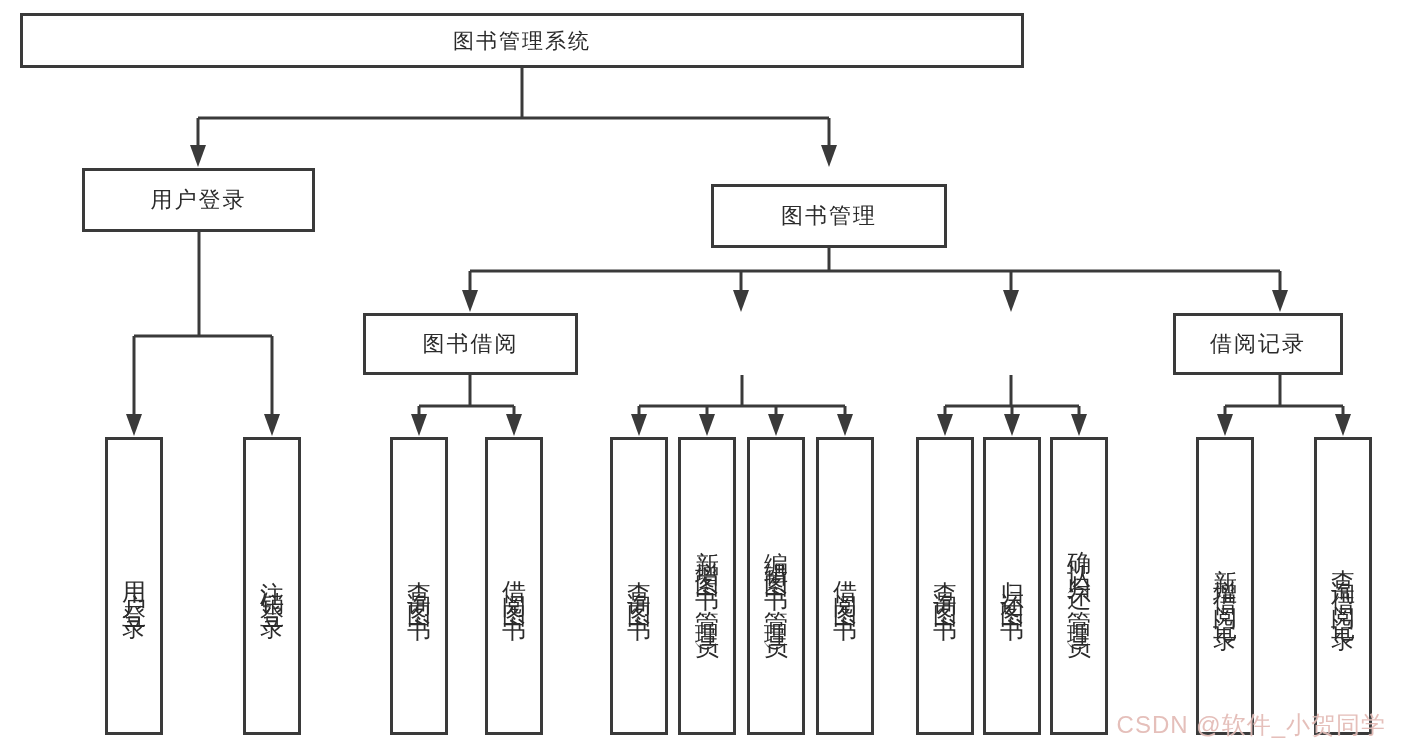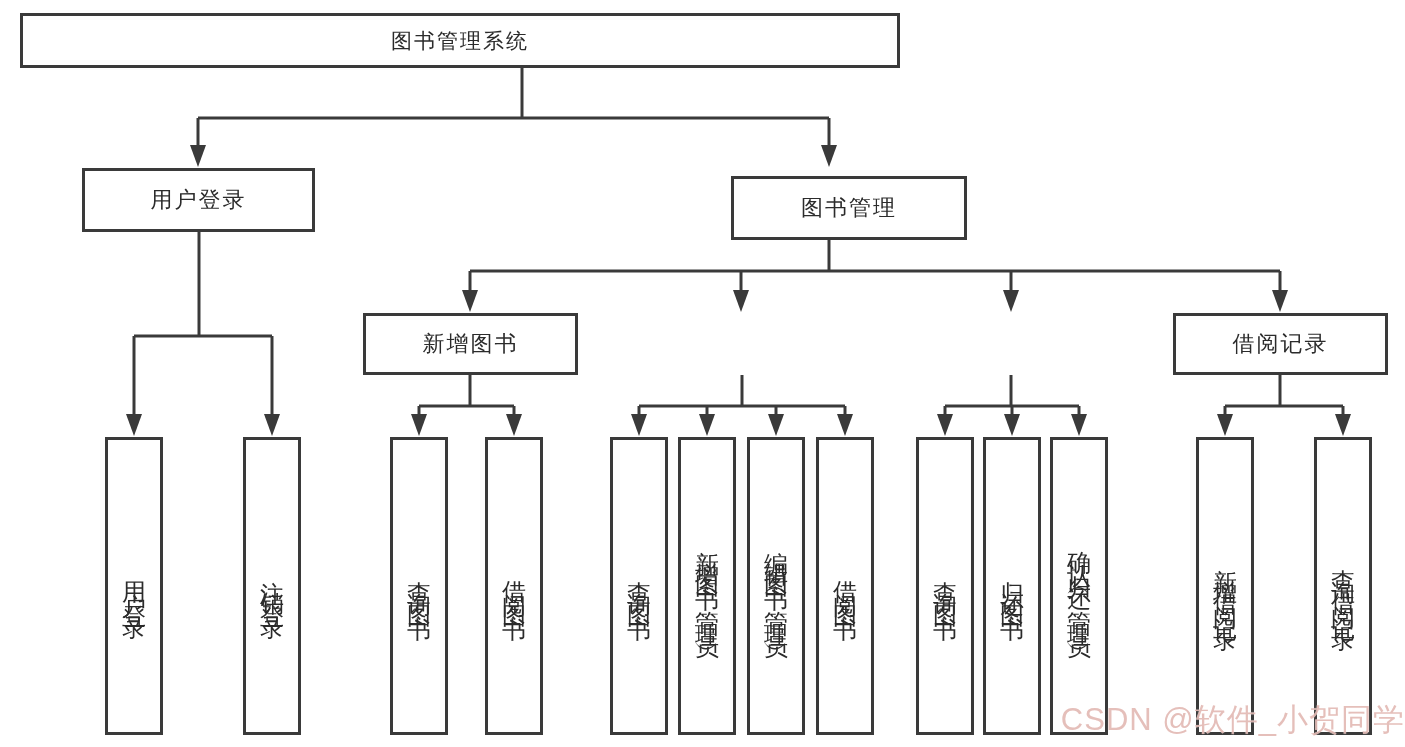--- a/index.html
+++ b/index.html
@@ -41,23 +41,23 @@
     text-orientation: mixed;
     font-size: 24px;
     letter-spacing: 12px;
     line-height: 1;
     width: 58px;
     top: 437px;
     height: 298px;
   }
   .watermark {
     position: absolute;
-    right: 0;
+    right: 19px;
     bottom: 6px;
-    font-size: 31px;
+    font-size: 24px;
     color: #e3bab5;
     opacity: 0.92;
     letter-spacing: 1px;
     white-space: nowrap;
     z-index: 10;
     text-shadow: 0 0 1px rgba(255,255,255,0.8);
   }
 </style>
 </head>
 <body>
@@ -126,27 +126,27 @@
       <polygon points="768,414 784,414 776,436"></polygon>
       <polygon points="837,414 853,414 845,436"></polygon>
       <polygon points="937,414 953,414 945,436"></polygon>
       <polygon points="1004,414 1020,414 1012,436"></polygon>
       <polygon points="1071,414 1087,414 1079,436"></polygon>
       <polygon points="1217,414 1233,414 1225,436"></polygon>
       <polygon points="1335,414 1351,414 1343,436"></polygon>
     </g>
   </svg>
 
-  <div class="box hbox root-box" style="left:20px; top:13px; width:880px; height:55px;">图书管理系统</div>
+  <div class="box hbox root-box" style="left:20px; top:13px; width:1004px; height:55px;">图书管理系统</div>
 
   <div class="box hbox" style="left:82px; top:168px; width:233px; height:64px;">用户登录</div>
-  <div class="box hbox" style="left:711px; top:176px; width:236px; height:64px;margin-left:20px;">图书管理</div>
+  <div class="box hbox" style="left:711px; top:184px; width:236px; height:64px;">图书管理</div>
 
-  <div class="box hbox" style="left:363px; top:313px; width:215px; height:62px;">新增图书</div>
-  <div class="box hbox" style="left:1173px; top:313px; width:215px; height:62px;">借阅记录</div>
+  <div class="box hbox" style="left:363px; top:313px; width:215px; height:62px;">图书借阅</div>
+  <div class="box hbox" style="left:1173px; top:313px; width:170px; height:62px;">借阅记录</div>
 
   <div class="box vbox" style="left:105px;">用户登录</div>
   <div class="box vbox" style="left:243px;">注销登录</div>
 
   <div class="box vbox" style="left:390px;">查询图书</div>
   <div class="box vbox" style="left:485px;">借阅图书</div>
 
   <div class="box vbox" style="left:610px;">查询图书</div>
   <div class="box vbox" style="left:678px;">新增图书（管理员）</div>
   <div class="box vbox" style="left:747px;">编辑图书（管理员）</div>

